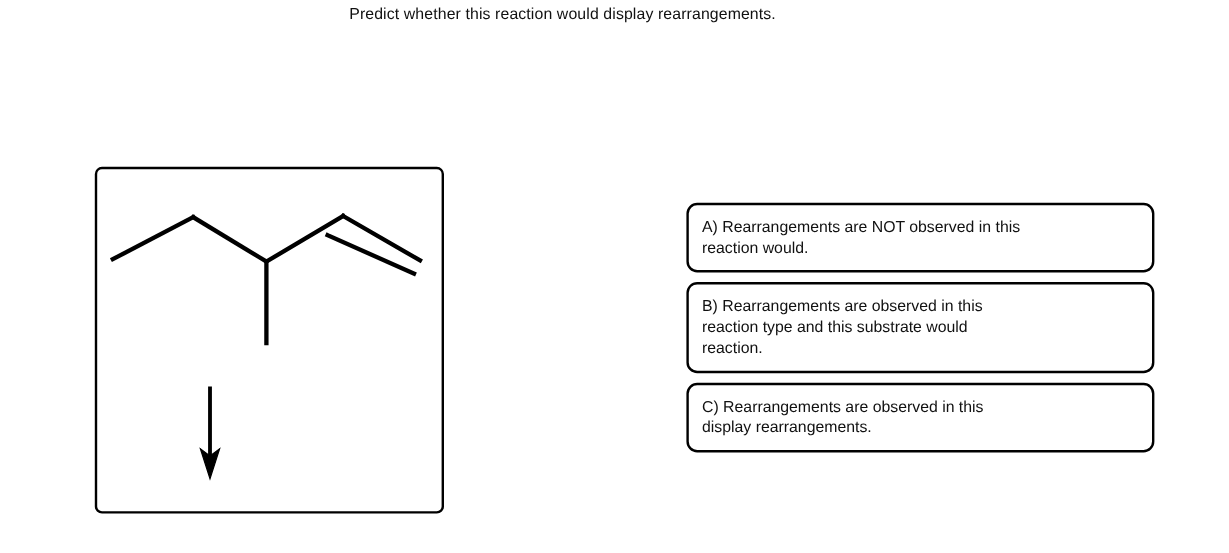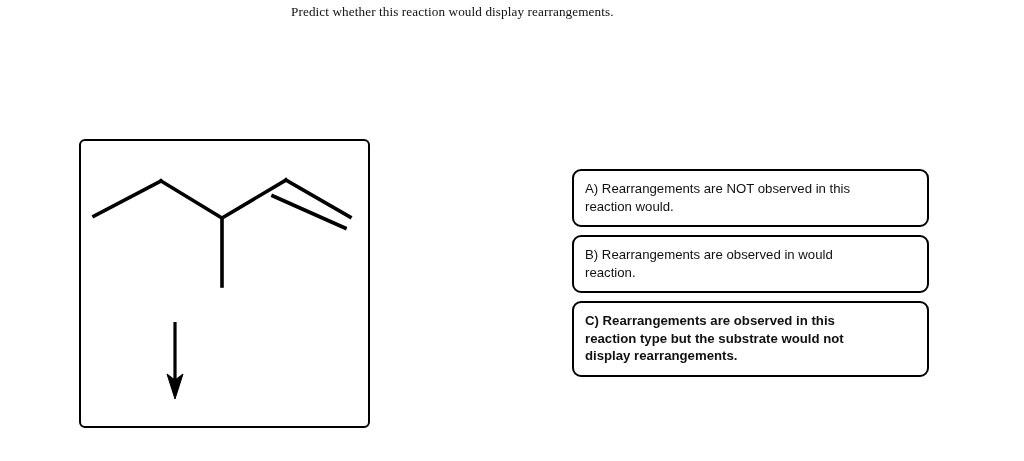--- a/index.html
+++ b/index.html
@@ -20,21 +20,20 @@
   
   #question-prompt {
     position: absolute;
     left: 291px;
     top: 4px;
     font-size: 13.2px;
     line-height: 16px;
     white-space: nowrap;
     color: #111111;
     letter-spacing: 0.1px;
-    font-family: Liberation Serif, serif;
   }
 
   
   #reaction-panel {
     position: absolute;
     left: 79px;
     top: 139px;
     width: 291px;
     height: 289px;
     box-sizing: border-box;
@@ -53,33 +52,32 @@
 
   
   #answer-options {
     position: absolute;
     left: 572px;
     top: 169px;
     width: 357px;
   }
   .answer-option {
     box-sizing: border-box;
-    width: 357px;
+    width: 390px;
     border: 2px solid #000000;
     border-radius: 9px;
     background: #ffffff;
     padding: 9px 11px 10px 11px;
     margin-bottom: 8px;
     font-size: 13.2px;
     line-height: 17.5px;
     color: #111111;
   }
   .answer-option:last-child {
     margin-bottom: 0;
-    font-weight: bold;
   }
   .answer-option .opt-line {
     display: block;
     white-space: nowrap;
   }
 </style>
 </head>
 <body>
 
 <div id="question-prompt">Predict whether this reaction would display rearrangements.</div>
@@ -110,23 +108,23 @@
 </div>
 
 <div id="answer-options">
 
   <div class="answer-option">
     <span class="opt-line">A) Rearrangements are NOT observed in this</span>
     <span class="opt-line">reaction would.</span>
   </div>
 
   <div class="answer-option">
-    <span class="opt-line">B) Rearrangements are observed in would</span>
+    <span class="opt-line">B) Rearrangements are observed in this</span>
+    <span class="opt-line">reaction type and this substrate would</span>
     <span class="opt-line">reaction.</span>
   </div>
 
   <div class="answer-option">
     <span class="opt-line">C) Rearrangements are observed in this</span>
-    <span class="opt-line">reaction type but the substrate would not</span>
     <span class="opt-line">display rearrangements.</span>
   </div>
 
 </div>
 
 </body></html>

